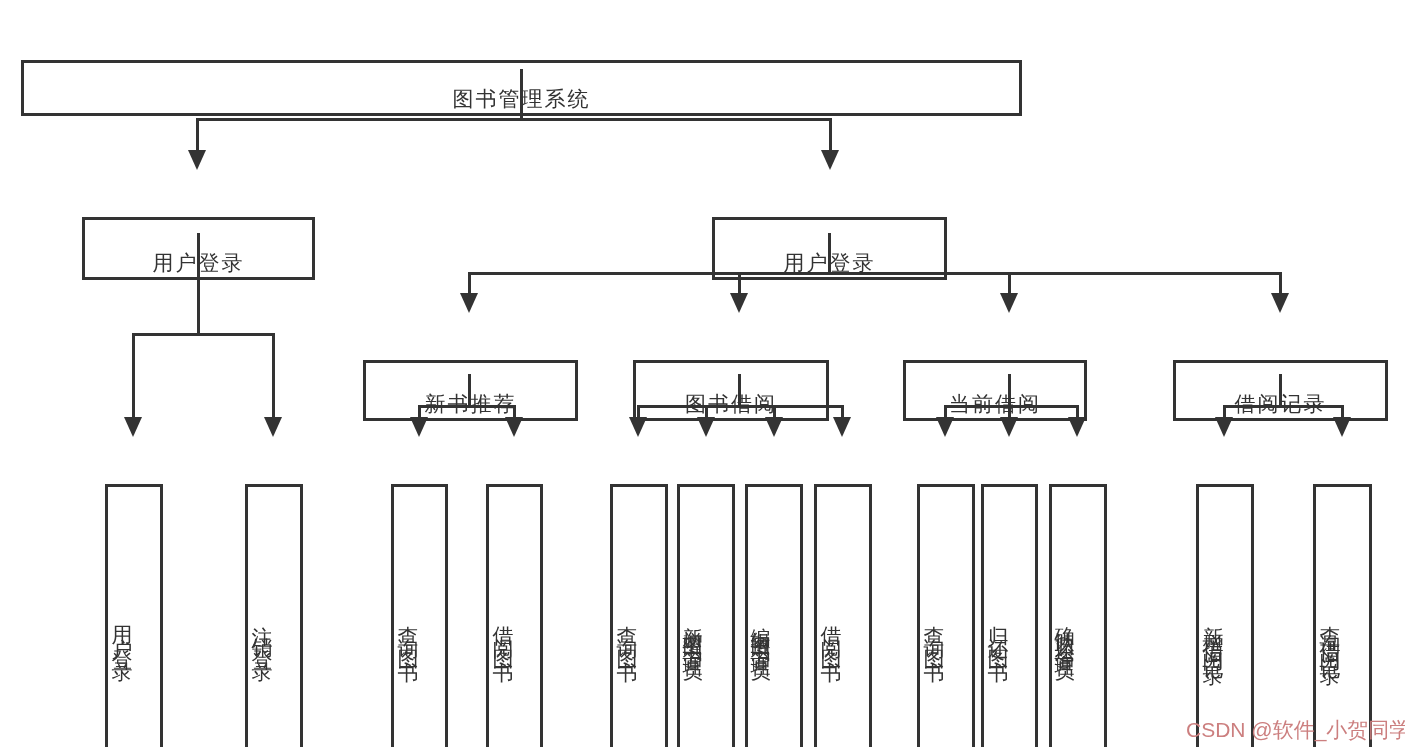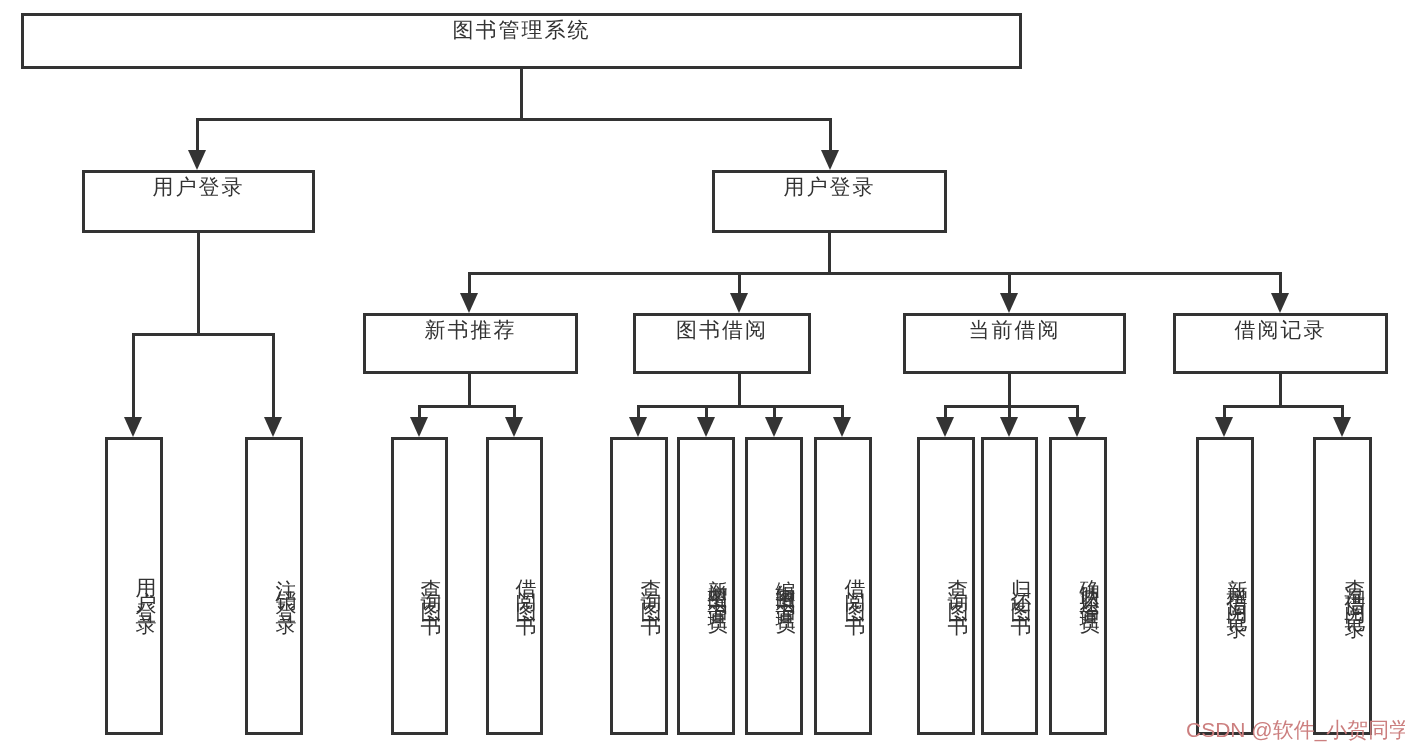--- a/index.html
+++ b/index.html
@@ -15,24 +15,25 @@
     background:var(--bg);
     font-family:"Liberation Sans","DejaVu Sans",sans-serif;
     color:var(--text);
     overflow:hidden;
   }
   .box{
     position:absolute;
     border:3px solid var(--line);
     background:var(--bg);
     box-sizing:border-box;
-    display:flex;align-items:flex-start;justify-content:center;
+    display:flex;align-items:flex-end;justify-content:center;
     font-size:21px;
     letter-spacing:2px;
     color:var(--text);
+    margin-top:47px;
   }
   .leaf{
     writing-mode:vertical-rl;
     text-orientation:mixed;
     letter-spacing:12px;
     font-size:21px;
   }
   .leaf.mid{letter-spacing:8px;}
   .leaf.long{letter-spacing:5px;font-size:20px;}
   .hl{position:absolute;height:3px;background:var(--line);}
@@ -88,24 +89,24 @@
   <div class="vl" style="left:738px;top:272px;height:25px;"></div>
   <div class="arrow" style="left:730px;top:293px;"></div>
   <div class="vl" style="left:1008px;top:272px;height:25px;"></div>
   <div class="arrow" style="left:1000px;top:293px;"></div>
   <div class="vl" style="left:1279px;top:272px;height:25px;"></div>
   <div class="arrow" style="left:1271px;top:293px;"></div>
 
   <div class="box" style="left:363px;top:313px;width:215px;height:61px;">
     <span>新书推荐</span>
   </div>
-  <div class="box" style="left:633px;top:313px;width:178px;height:61px;">
+  <div class="box" style="left:633px;top:313px;width:196px;height:61px;">
     <span>图书借阅</span>
   </div>
-  <div class="box" style="left:903px;top:313px;width:223px;height:61px;">
+  <div class="box" style="left:903px;top:313px;width:184px;height:61px;">
     <span>当前借阅</span>
   </div>
   <div class="box" style="left:1173px;top:313px;width:215px;height:61px;">
     <span>借阅记录</span>
   </div>
 
   <div class="vl" style="left:468px;top:374px;height:34px;"></div>
   <div class="hl" style="left:418px;top:405px;width:98px;"></div>
   <div class="vl" style="left:418px;top:405px;height:14px;"></div>
   <div class="arrow" style="left:410px;top:417px;"></div>

